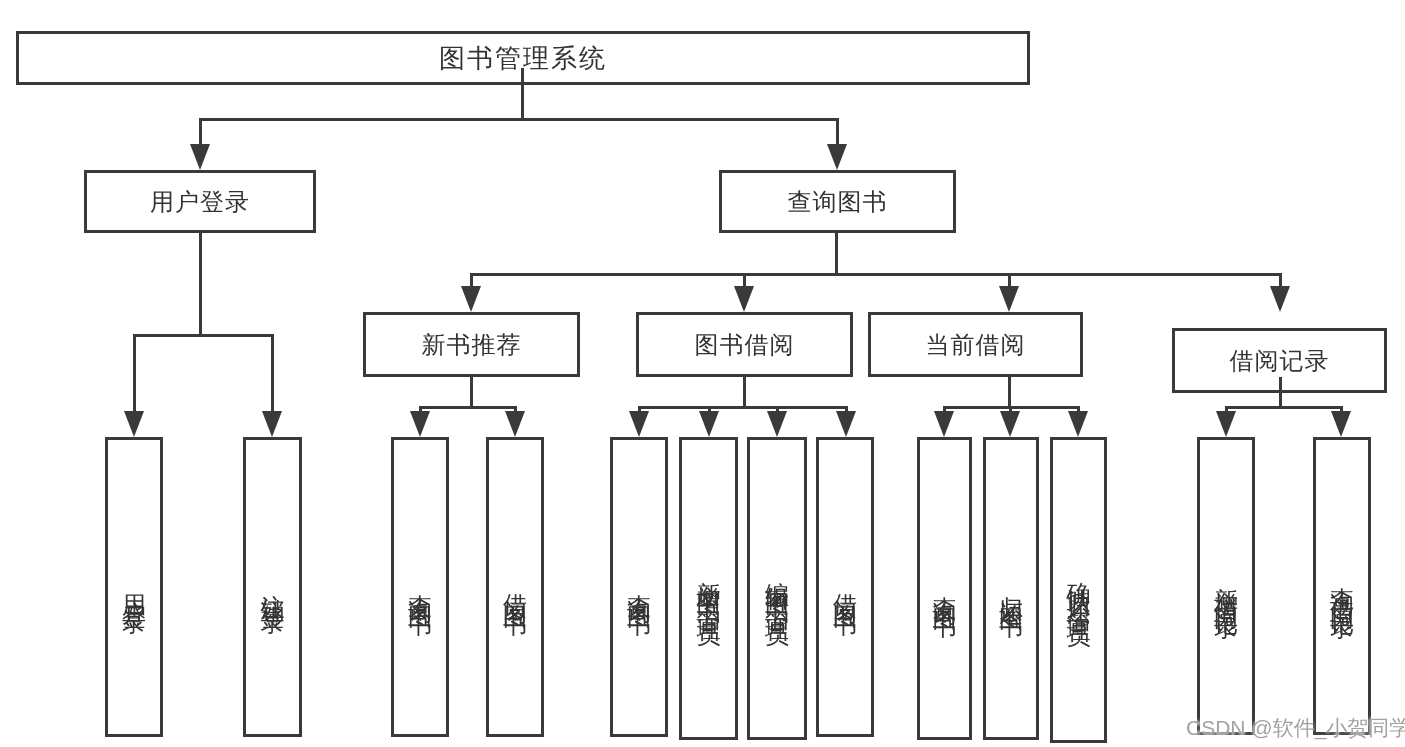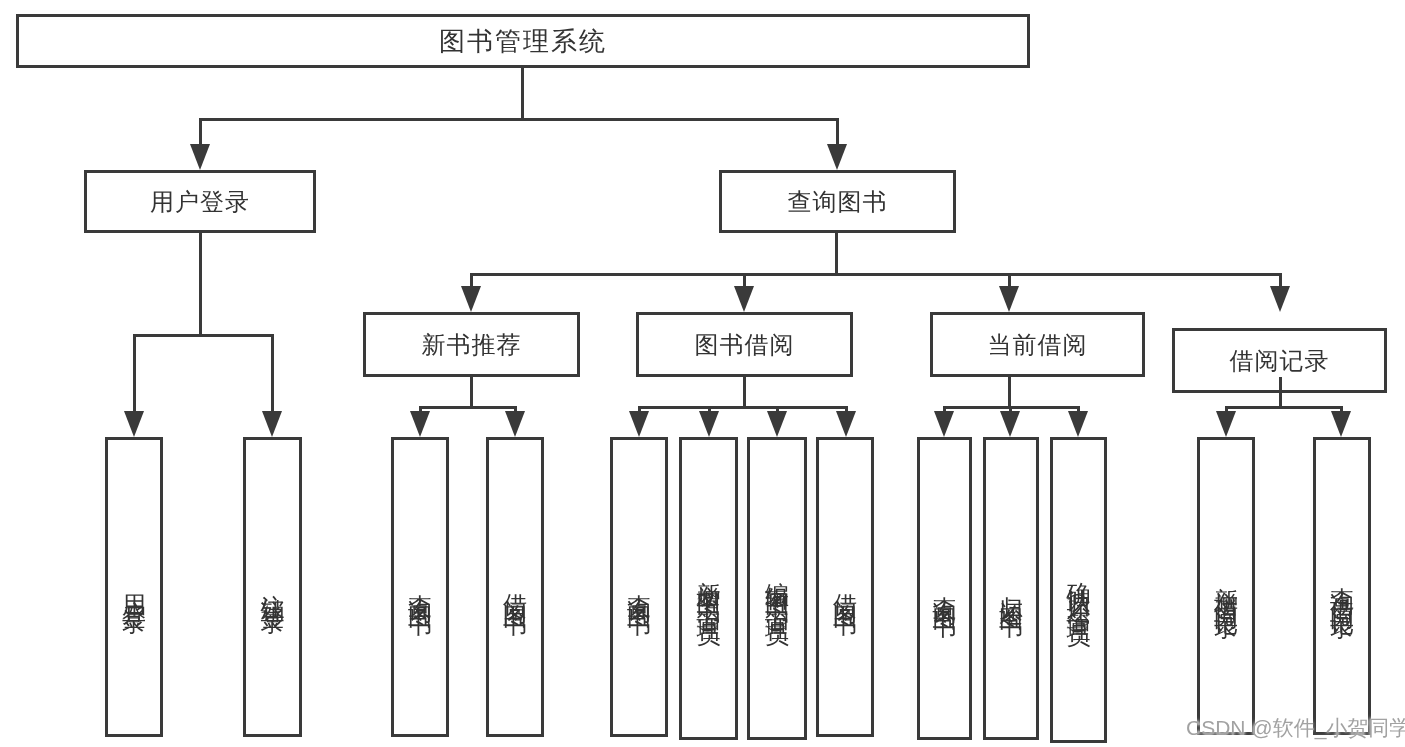--- a/index.html
+++ b/index.html
@@ -7,21 +7,21 @@
     position:relative; width:1405px; height:747px; background:#ffffff;
     font-family:"Liberation Sans", sans-serif; overflow:hidden;
   }
   .box {
     position:absolute; box-sizing:border-box;
     border:3px solid #3a3a3a; background:#ffffff;
     display:flex; align-items:center; justify-content:center;
     color:#333333;
   }
   .hbox { font-size:24px; letter-spacing:1px; white-space:nowrap; }
-  .root-box { font-size:26px; letter-spacing:2px; }
+  .root-box { font-size:26px; letter-spacing:2px;margin-top:17px; }
   .vbox { font-size:24px; }
   .vbox > span {
     writing-mode:vertical-rl; text-orientation:mixed;
     letter-spacing:6px; line-height:1;
   }
   .line { position:absolute; background:#3a3a3a; }
   .arrow {
     position:absolute; width:0; height:0;
     border-left:10px solid transparent;
     border-right:10px solid transparent;
@@ -63,21 +63,21 @@
   <div class="arrow" style="left:461px;  top:286px;"></div>
   <div class="line" style="left:743px;  top:273px; width:3px;  height:14px;"></div>
   <div class="arrow" style="left:734px;  top:286px;"></div>
   <div class="line" style="left:1008px; top:273px; width:3px;  height:14px;"></div>
   <div class="arrow" style="left:999px;  top:286px;"></div>
   <div class="line" style="left:1279px; top:273px; width:3px;  height:14px;"></div>
   <div class="arrow" style="left:1270px; top:286px;"></div>
 
   <div class="box hbox" style="left:636px;  top:312px; width:217px; height:65px;">图书借阅</div>
   <div class="box hbox" style="left:363px;  top:312px; width:217px; height:65px;">新书推荐</div>
-  <div class="box hbox" style="left:930px;  top:312px; width:215px; height:65px;">当前借阅</div>
+  <div class="box hbox" style="left:868px;  top:312px; width:215px; height:65px;">当前借阅</div>
   <div class="box hbox" style="left:1172px; top:328px; width:215px; height:65px;">借阅记录</div>
 
   <div class="line" style="left:470px; top:377px; width:3px;  height:31px;"></div>
   <div class="line" style="left:419px; top:406px; width:98px; height:3px;"></div>
   <div class="line" style="left:419px; top:406px; width:3px;  height:8px;"></div>
   <div class="arrow" style="left:410px; top:411px;"></div>
   <div class="line" style="left:514px; top:406px; width:3px;  height:8px;"></div>
   <div class="arrow" style="left:505px; top:411px;"></div>
 
   <div class="line" style="left:743px; top:377px; width:3px;   height:31px;"></div>

